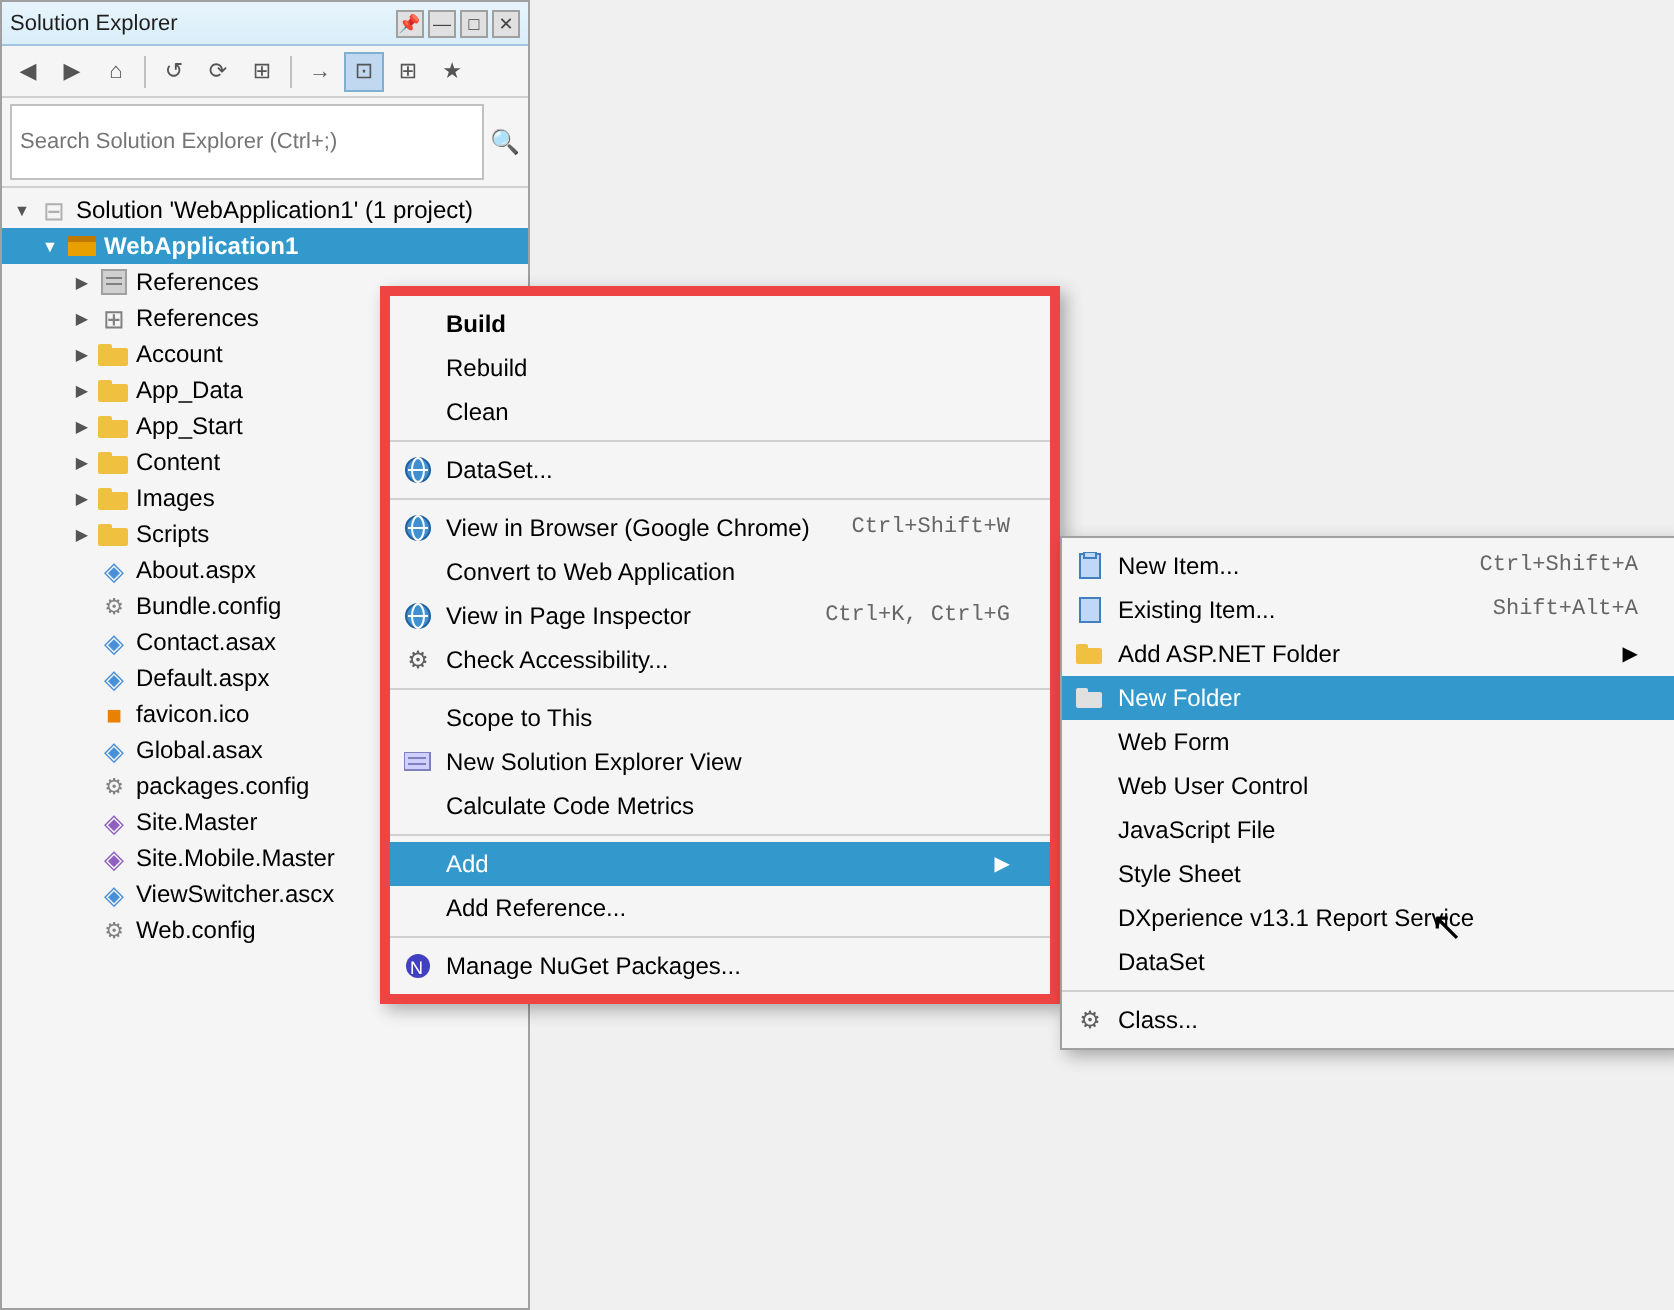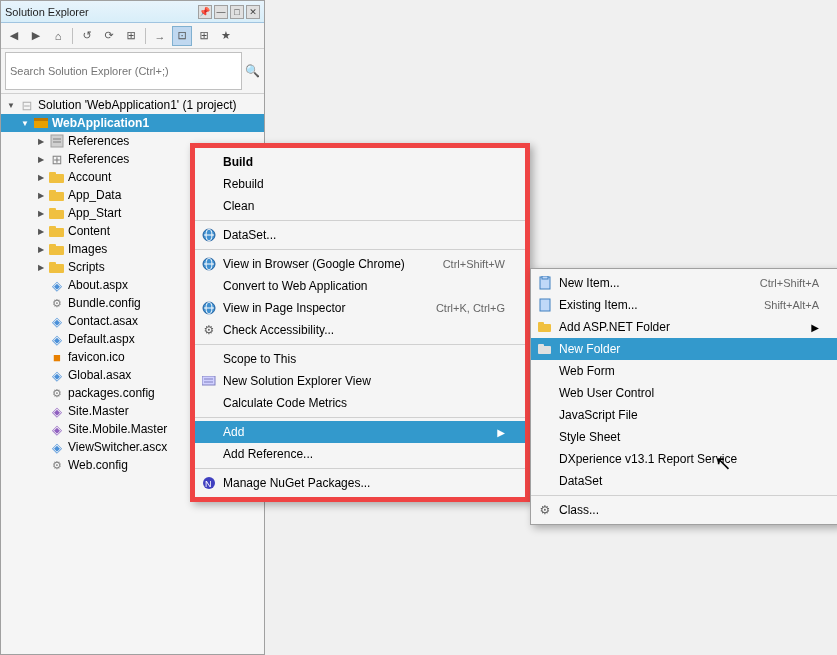--- a/index.html
+++ b/index.html
@@ -190,20 +190,21 @@
       height: 16px;
       display: flex;
       align-items: center;
       justify-content: center;
     }
 
     .menu-item .menu-shortcut {
       margin-left: auto;
       color: #666;
       font-size: 11px;
+      font-family: Liberation Mono, monospace;
     }
 
     .menu-item .submenu-arrow {
       margin-left: auto;
       font-size: 10px;
     }
 
     .menu-separator {
       height: 1px;
       background: #d0d0d0;

